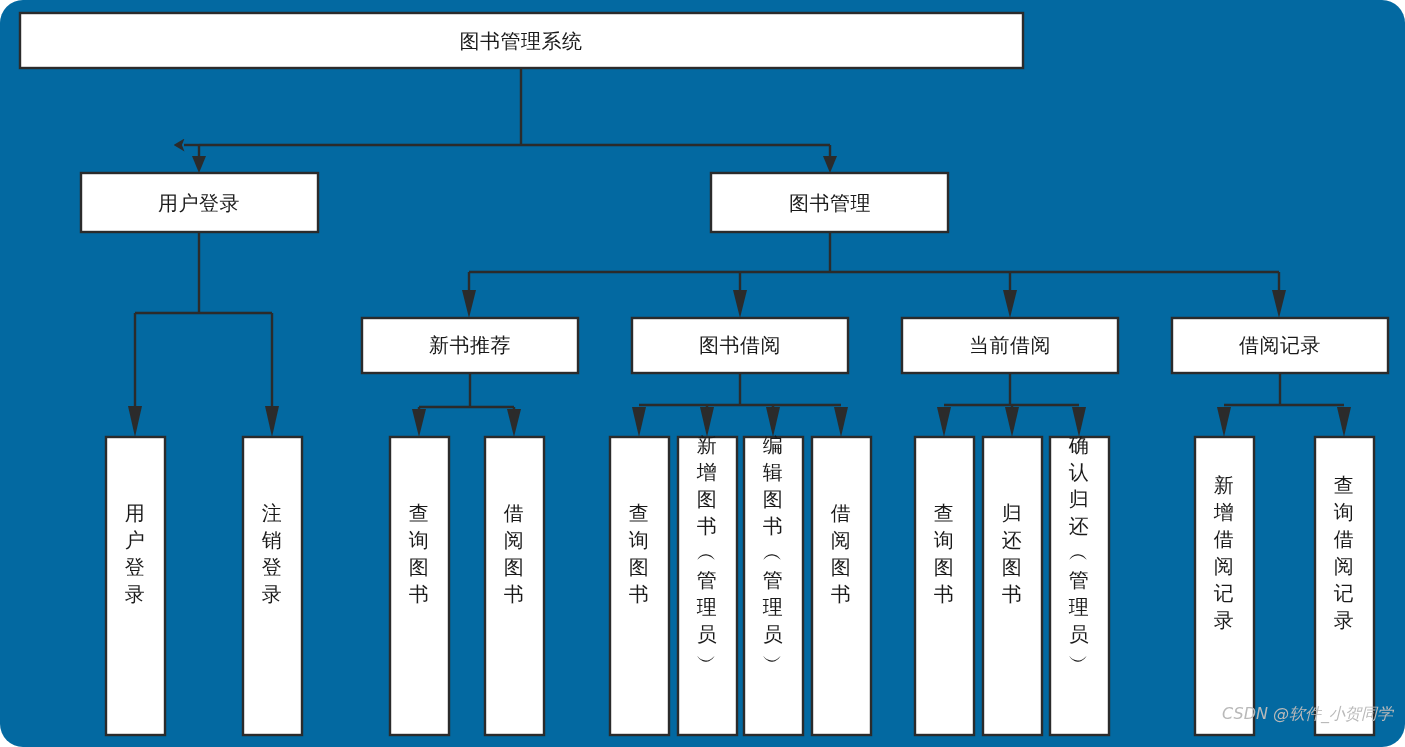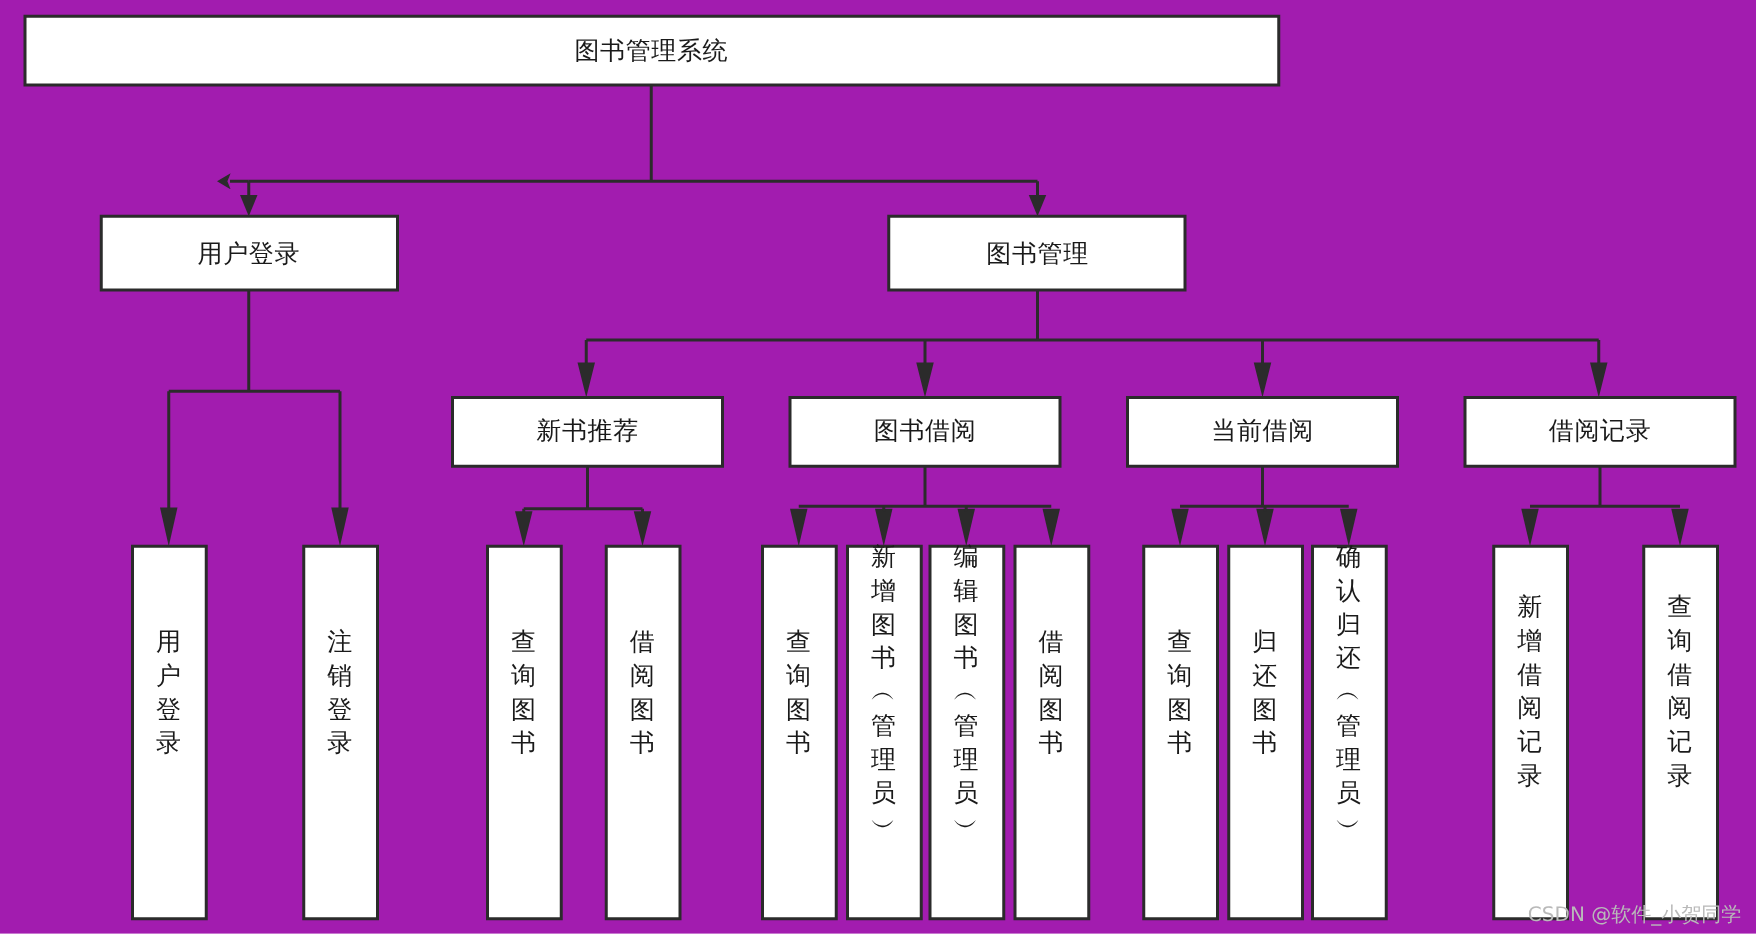--- a/index.html
+++ b/index.html
@@ -11,21 +11,22 @@
   body {
     width: 1405px;
     height: 747px;
     font-family: "DejaVu Sans", "Liberation Sans", sans-serif;
     overflow: hidden;
   }
   #diagram-root {
     position: relative;
     width: 1405px;
     height: 747px;
-    background: #a21caf;
+    background: #0369a1;
+    border-radius: 23px;
   }
   svg#tree-svg {
     position: absolute;
     left: 0;
     top: 0;
     width: 1405px;
     height: 747px;
     display: block;
   }
   .node-box {
@@ -54,26 +55,27 @@
     fill: none;
     stroke-linecap: butt;
   }
   .edge-arrow {
     fill: #2b2b2b;
     stroke: none;
   }
   .watermark {
     position: absolute;
     right: 12px;
-    bottom: 4px;
+    bottom: 22px;
     font-family: "DejaVu Sans", "Liberation Sans", sans-serif;
     font-size: 16px;
     color: #b9b9b9;
     white-space: nowrap;
     user-select: none;
+    font-style: italic;
   }
 </style>
 </head>
 <body>
 
 <div id="diagram-root">
 
   <svg id="tree-svg" viewBox="0 0 1405 747" xmlns="http://www.w3.org/2000/svg">
 
     <defs>

